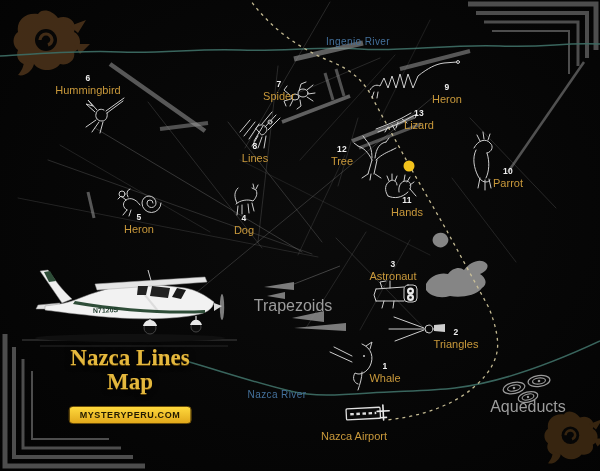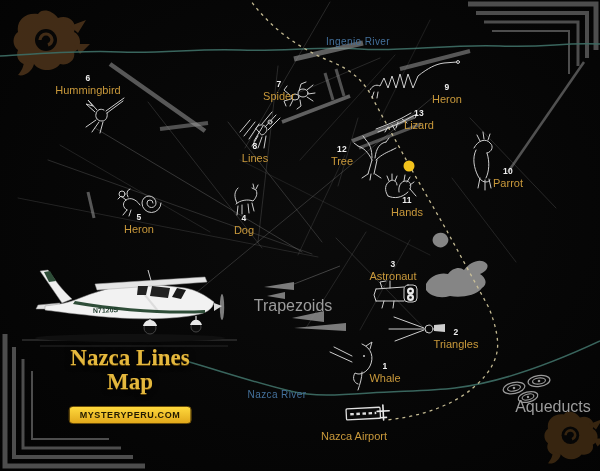--- a/index.html
+++ b/index.html
@@ -315,21 +315,21 @@
   <div class="lbl marker" style="left:342px;top:145px;">
     <span class="num">12</span>
     <span class="gname">Tree</span>
   </div>
   <div class="lbl marker" style="left:419px;top:109px;">
     <span class="num">13</span>
     <span class="gname">Lizard</span>
   </div>
 
   <div class="lbl grey-label" style="left:293px;top:297px;">Trapezoids</div>
-  <div class="lbl grey-label" style="left:553px;top:398px;">Aqueducts</div>
+  <div class="lbl grey-label" style="left:528px;top:398px;">Aqueducts</div>
   <div class="lbl gold-label" style="left:354px;top:430px;">Nazca Airport</div>
 
   <div class="title-block">
     <span class="title-line">Nazca Lines</span>
     <span class="title-line">Map</span>
   </div>
   <div class="brand-pill">MYSTERYPERU.COM</div>
 
 </div>
 

